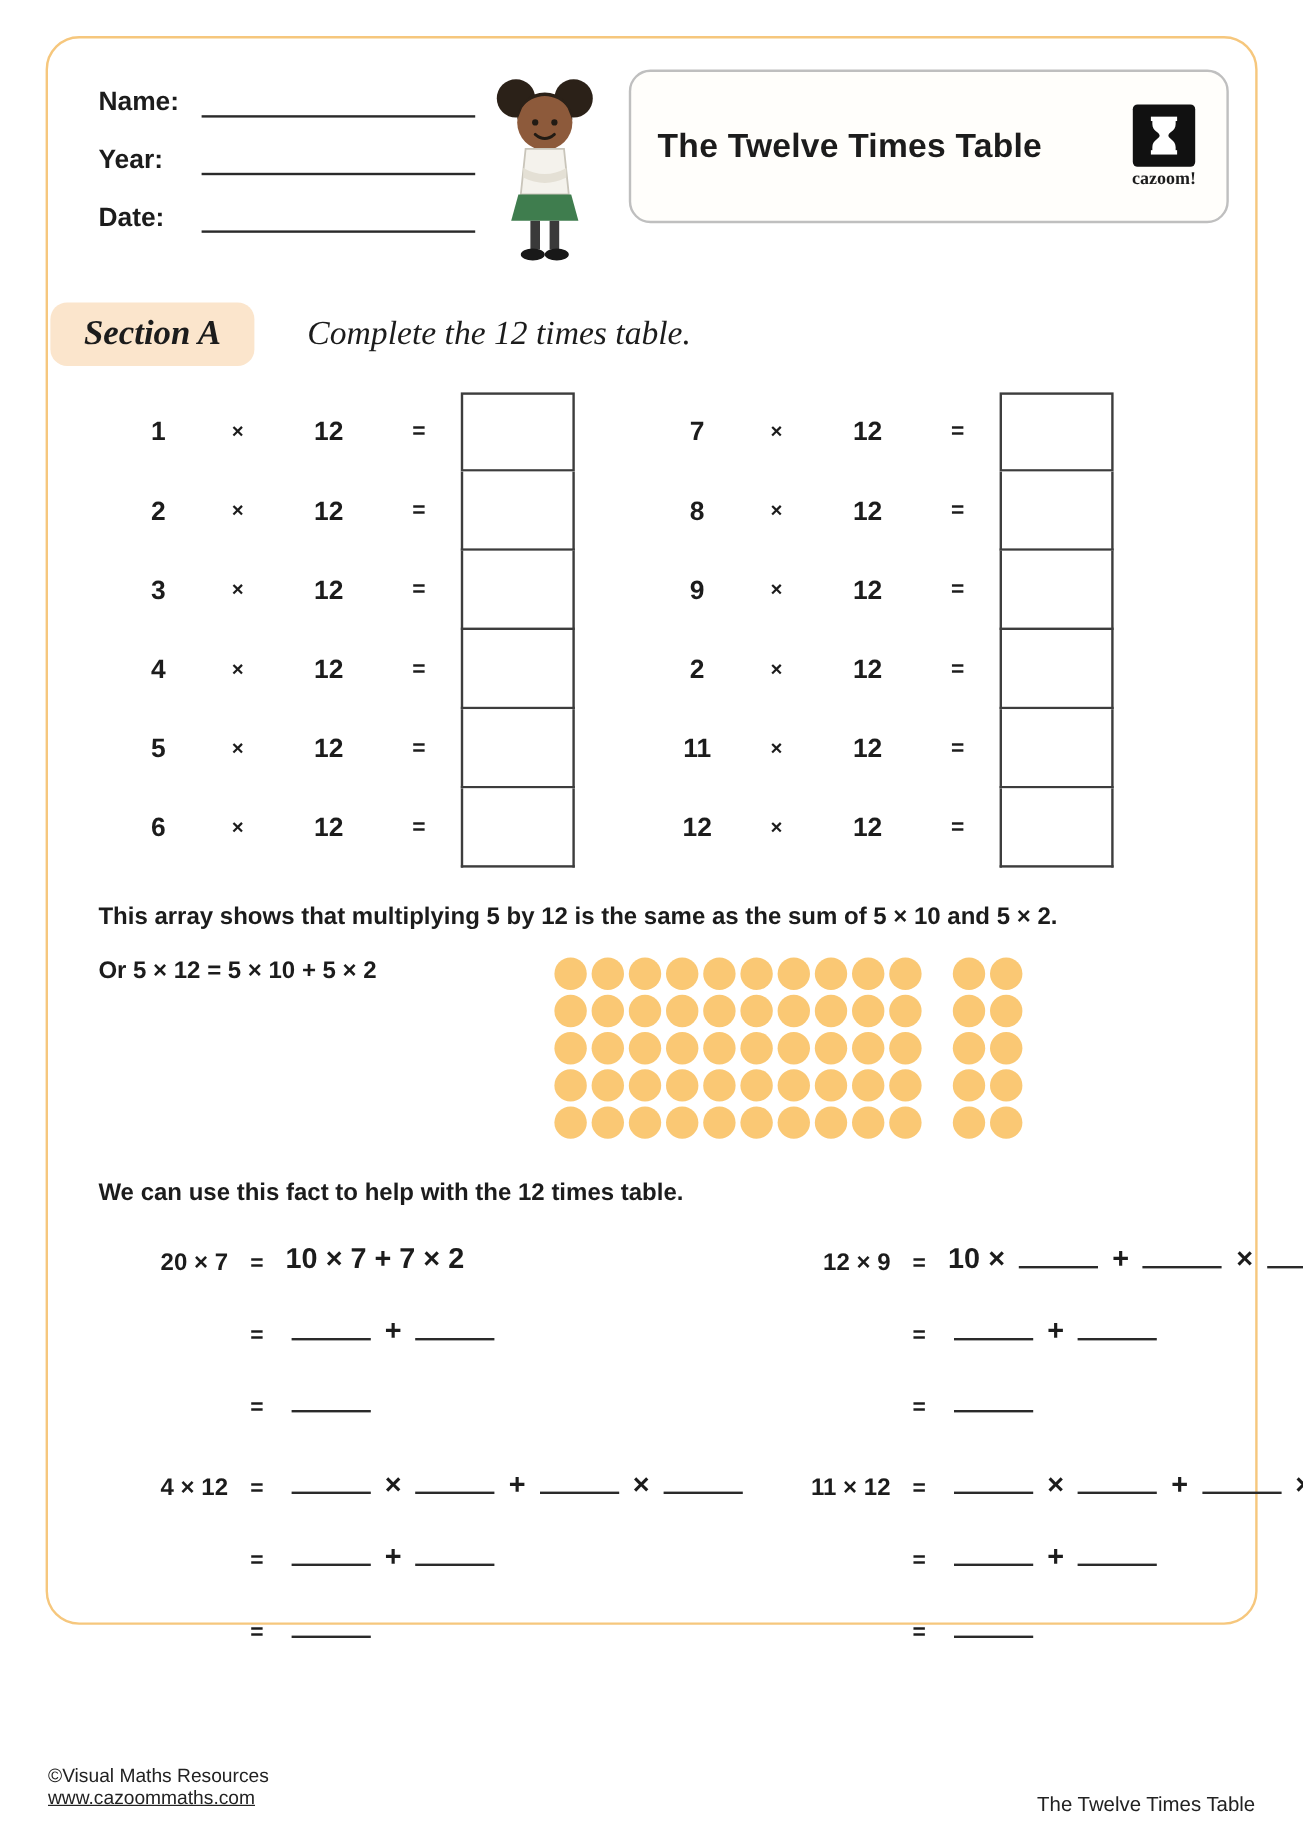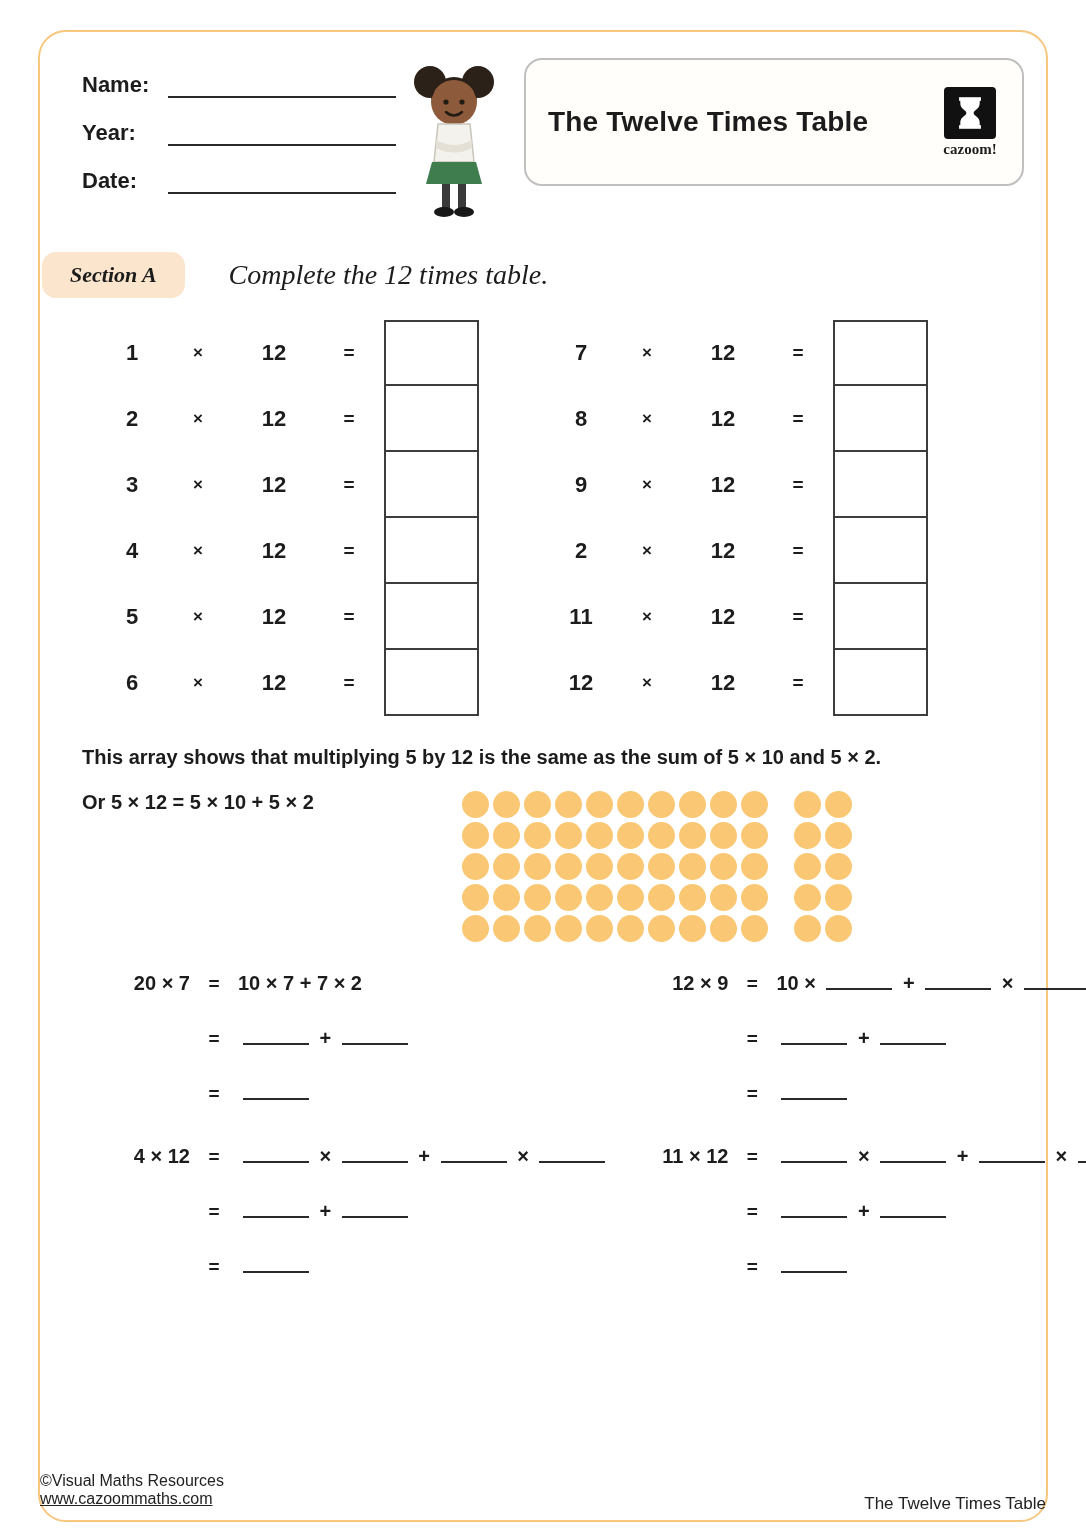--- a/index.html
+++ b/index.html
@@ -7,21 +7,21 @@
   body {
     width: 1086px; height: 1536px;
     background: #ffffff;
     font-family: "Liberation Sans", sans-serif;
     color: #1c1c1c;
     position: relative;
     overflow: hidden;
   }
   .page-frame {
     position: absolute;
-    left: 38px; right: 38px; top: 30px; height: 1492px;
+    left: 38px; right: 38px; top: 30px; height: 1324px;
     border: 2px solid #F6C77D;
     border-radius: 28px;
     background: #ffffff;
     padding: 26px 22px 10px 22px;
   }
 
   
   .header-row { display: flex; align-items: flex-start; }
   .fields { width: 340px; padding-left: 20px; padding-top: 14px; }
   .field-row { display: flex; align-items: flex-end; margin-bottom: 22px; }
@@ -44,21 +44,21 @@
     display: flex; align-items: center; justify-content: center;
   }
   .logo-word { font-family: "Liberation Serif", serif; font-weight: 700; font-size: 15px; margin-top: 2px; }
 
   
   .section-head { display: flex; align-items: center; margin-top: 34px; }
   .section-pill {
     display: inline-block; background: #FBE5CC; border-radius: 14px;
     padding: 10px 28px; margin-left: -20px;
     font-family: "Liberation Serif", serif; font-weight: 700; font-style: italic;
-    font-size: 22px;
+    font-size: 29px;
   }
   .section-instr {
     margin-left: 44px;
     font-family: "Liberation Serif", serif; font-style: italic; font-size: 28px;
   }
 
   
   .ta-wrap { display: flex; margin-top: 22px; padding-left: 40px; }
   .ta-col { display: block; }
   .ta-col.right { margin-left: 72px; }
@@ -91,21 +91,21 @@
   
   .problems {
     display: grid; grid-template-columns: 1fr 1fr;
     column-gap: 10px; row-gap: 40px;
     margin-top: 30px; padding-left: 20px;
   }
   .p-row { display: flex; align-items: flex-end; margin-bottom: 32px; }
   .p-row:last-child { margin-bottom: 0; }
   .p-lhs { width: 108px; text-align: right; font-weight: 700; font-size: 20px; flex: 0 0 auto; }
   .p-eq  { width: 48px; text-align: center; font-weight: 700; font-size: 19px; flex: 0 0 auto; }
-  .p-expr { font-weight: 700; font-size: 20px; white-space: nowrap; }
+  .p-expr { font-weight: 700; font-size: 24px; white-space: nowrap; }
   .blank {
     display: inline-block; width: 66px; height: 18px;
     border-bottom: 2px solid #2a2a2a; margin: 0 5px; vertical-align: baseline;
   }
 
   
   .footer { position: absolute; left: 40px; right: 40px; top: 1472px; }
   .footer-left { float: left; font-size: 16px; color: #222; }
   .footer-left a, .footer-link { color: #222; text-decoration: underline; cursor: pointer; font-size: 16px; }
   .footer-right { float: right; font-size: 17px; color: #222; margin-top: 22px; }
@@ -326,20 +326,21 @@
           <span class="dot" style="width: 27px; height: 27px; background: rgb(250, 200, 116);"></span>
           <span class="dot" style="width: 27px; height: 27px; background: rgb(250, 200, 116);"></span>
           <span class="dot" style="width: 27px; height: 27px; background: rgb(250, 200, 116);"></span>
           <span class="dot" style="width: 27px; height: 27px; background: rgb(250, 200, 116);"></span>
           <span class="dot" style="width: 27px; height: 27px; background: rgb(250, 200, 116);"></span>
           <span class="dot" style="width: 27px; height: 27px; background: rgb(250, 200, 116);"></span>
         </div>
     </div>
   </div>
 
+  <div class="fact-line">We can use this fact to help with the 12 times table.</div>
 
   <div class="problems">
 
     <div class="problem">
       <div class="p-row">
         <span class="p-lhs">20 × 7</span>
         <span class="p-eq">=</span>
         <span class="p-expr">10 × 7 + 7 × 2</span>
       </div>
       <div class="p-row">

